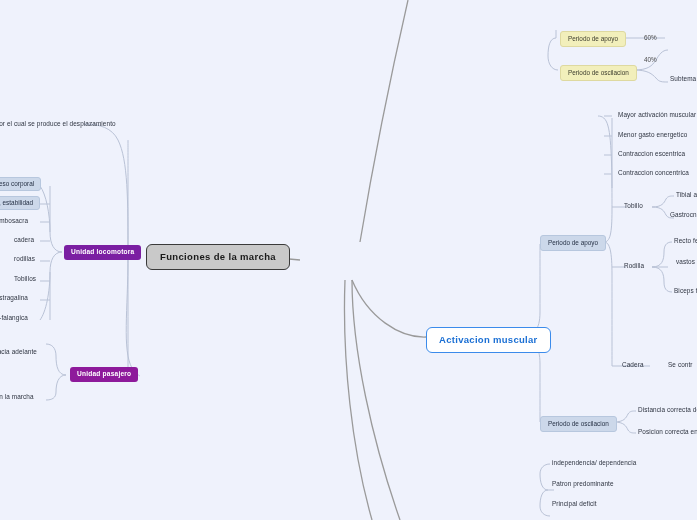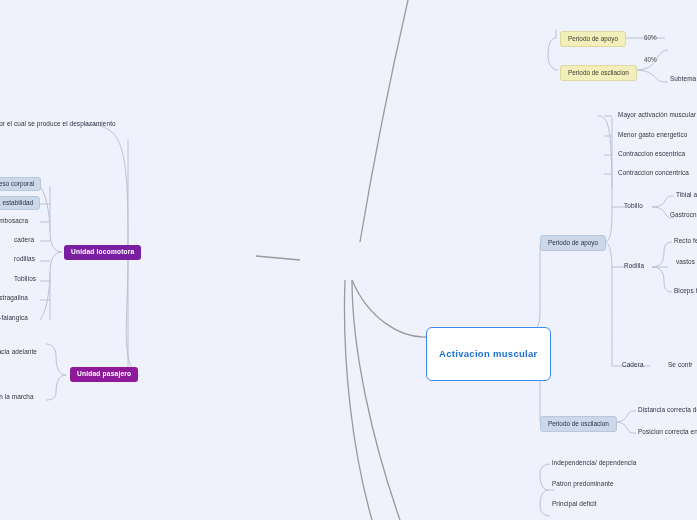--- a/index.html
+++ b/index.html
@@ -49,21 +49,21 @@
     font-weight: bold;
     letter-spacing: 0.35px;
     color: #1a1a1a;
   }
 
   
   .blue-branch {
     border: 1.6px solid #3b8beb;
     background: #ffffff;
     border-radius: 6px;
-    padding: 21px 12px;
+    padding: 7px 12px;
     font-size: 9.5px;
     font-weight: bold;
     letter-spacing: 0.3px;
     color: #1a6fd4;
   }
 
   
   .purple-badge {
     background: #7b1fa2;
     border-radius: 3px;
@@ -186,20 +186,21 @@
 
     <path d="M614,422 C624,422 626,418 628,414 C630,411 632,411 636,411" fill="none" stroke="#b9c2d6" stroke-width="1"></path>
     <path d="M614,422 C624,422 626,426 628,430 C630,433 632,433 636,433" fill="none" stroke="#b9c2d6" stroke-width="1"></path>
 
     <path d="M548,490 C542,490 540,482 540,474 C540,468 544,464 550,464" fill="none" stroke="#b9c2d6" stroke-width="1"></path>
     <path d="M548,490 C542,490 540,498 540,506 C540,512 544,516 550,516" fill="none" stroke="#b9c2d6" stroke-width="1"></path>
     <path d="M548,490 L554,490" fill="none" stroke="#b9c2d6" stroke-width="1"></path>
   </svg>
 
 
+  <div class="node grey-branch" style="left:146px; top:244px;">Funciones de la marcha</div>
 
   <div class="node leaf" style="left:-10px; top:121px;">o por el cual se produce el desplazamiento</div>
 
   <div class="node purple-badge" style="left:64px; top:245px;">Unidad locomotora</div>
 
   <div class="node purple-badge magenta" style="left:70px; top:367px;">Unidad pasajero</div>
 
   <div class="node leaf-chip" style="left:-8px; top:177px;">eso corporal</div>
   <div class="node leaf-chip" style="left:-8px; top:196px;">, estabilidad</div>
   <div class="node leaf" style="left:-6px; top:218px;">lumbosacra</div>

